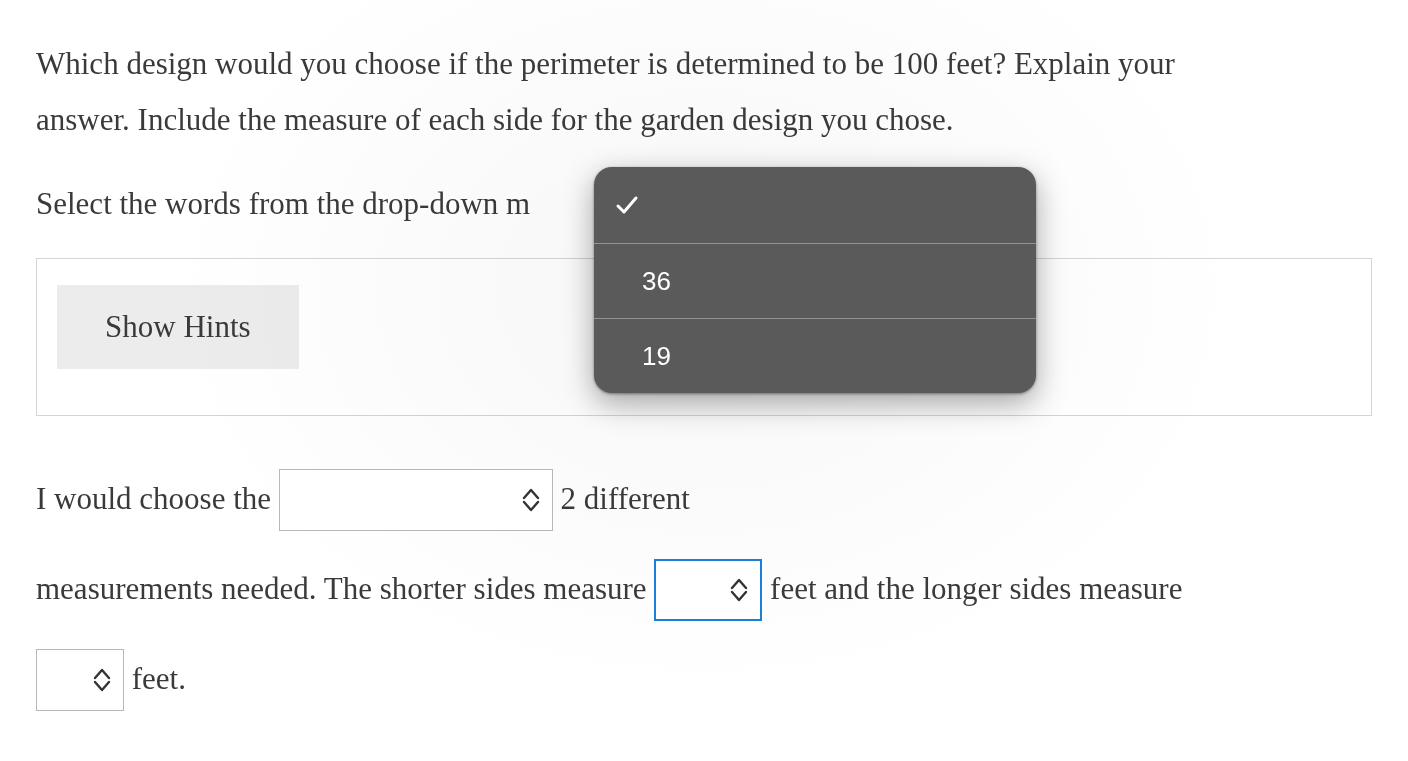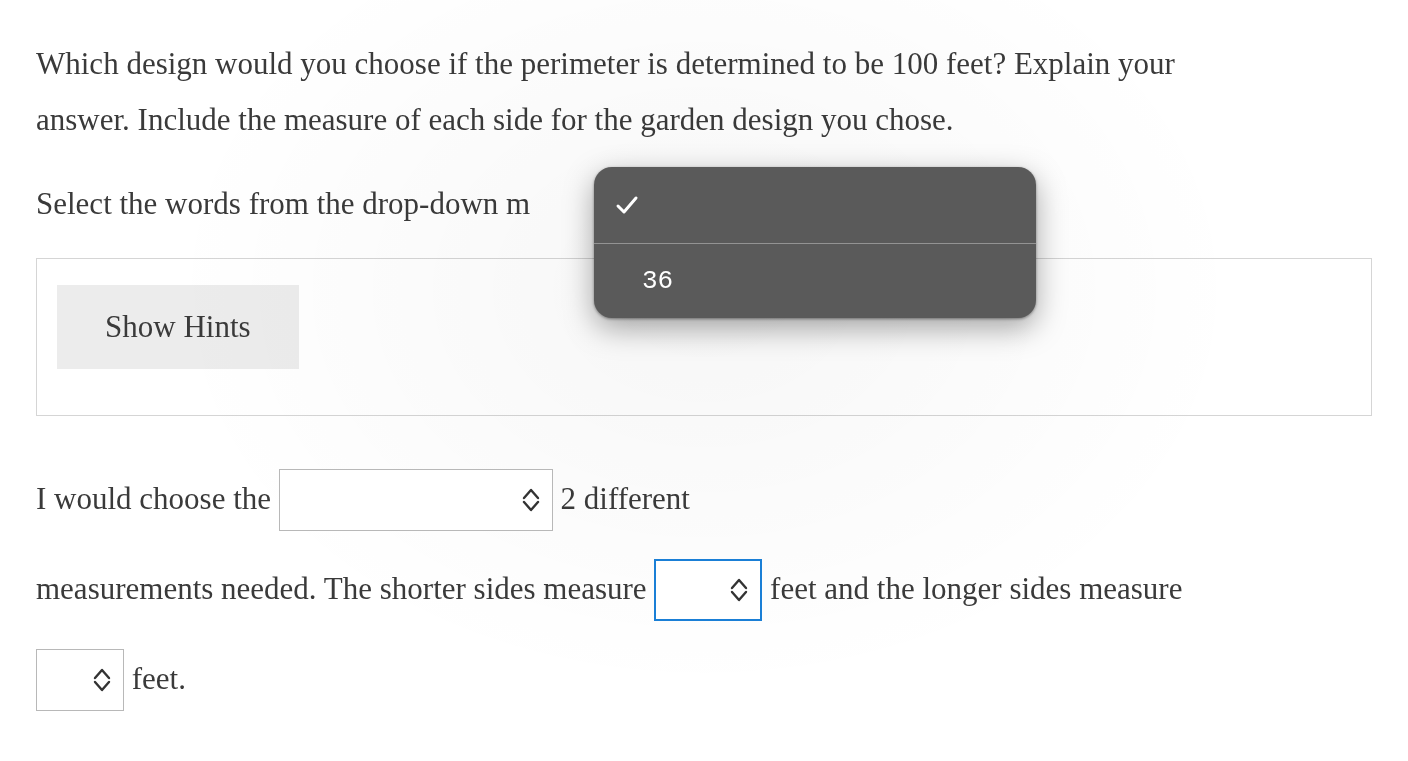--- a/index.html
+++ b/index.html
@@ -75,21 +75,21 @@
   
   .popover {
     position: absolute;
     left: 594px;
     top: 167px;
     width: 442px;
     background: #5a5a5a;
     border-radius: 18px;
     box-shadow: 0 10px 30px rgba(0,0,0,0.35), 0 1px 3px rgba(0,0,0,0.4);
     overflow: hidden;
-    font-family: Liberation Mono, monospace;
+    font-family: Liberation Sans, sans-serif;
     font-size: 26px;
     color: #fff;
   }
   .popover .opt {
     height: 74px;
     display: flex;
     align-items: center;
     padding-left: 48px;
     border-top: 1px solid rgba(255,255,255,0.35);
     cursor: pointer;
@@ -159,14 +159,15 @@
 
   <div class="popover">
     <div class="opt check-row">
       <span class="check-icon">
         <svg width="26" height="26" viewBox="0 0 26 26">
             <path d="M4 14 L10 20 L22 6" fill="none" stroke="#fff" stroke-width="3" stroke-linecap="round" stroke-linejoin="round"></path>
           </svg>
       </span>
     </div>
     <div class="opt">36</div>
+    <div class="opt">19</div>
   </div>
 </div>
 
 </body></html>

